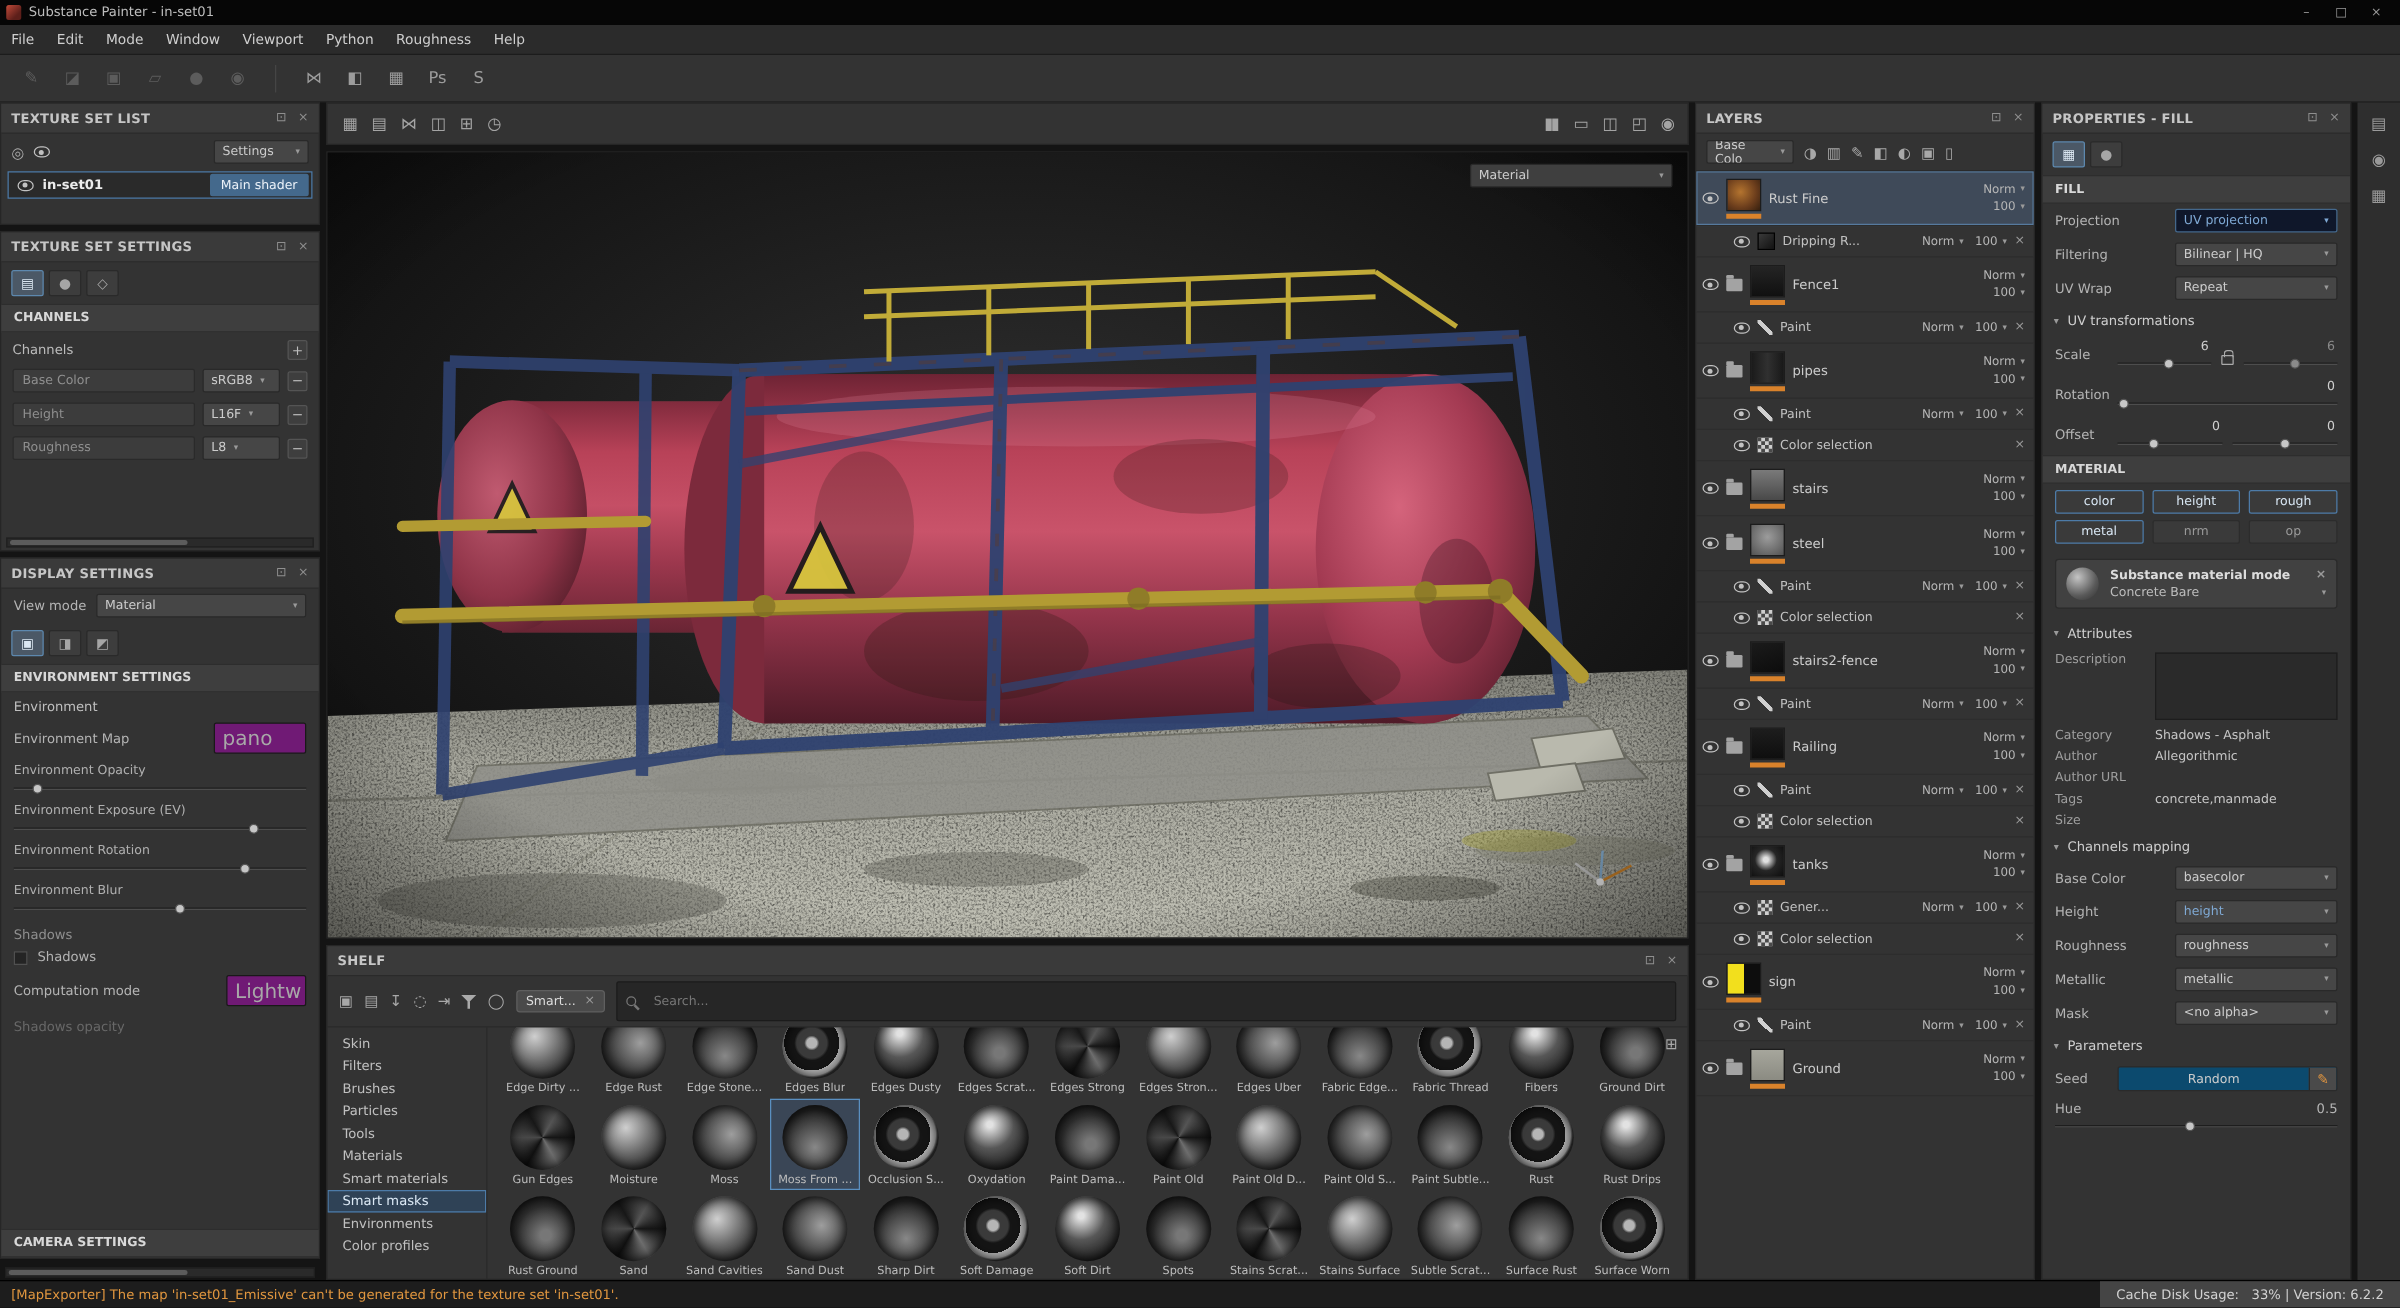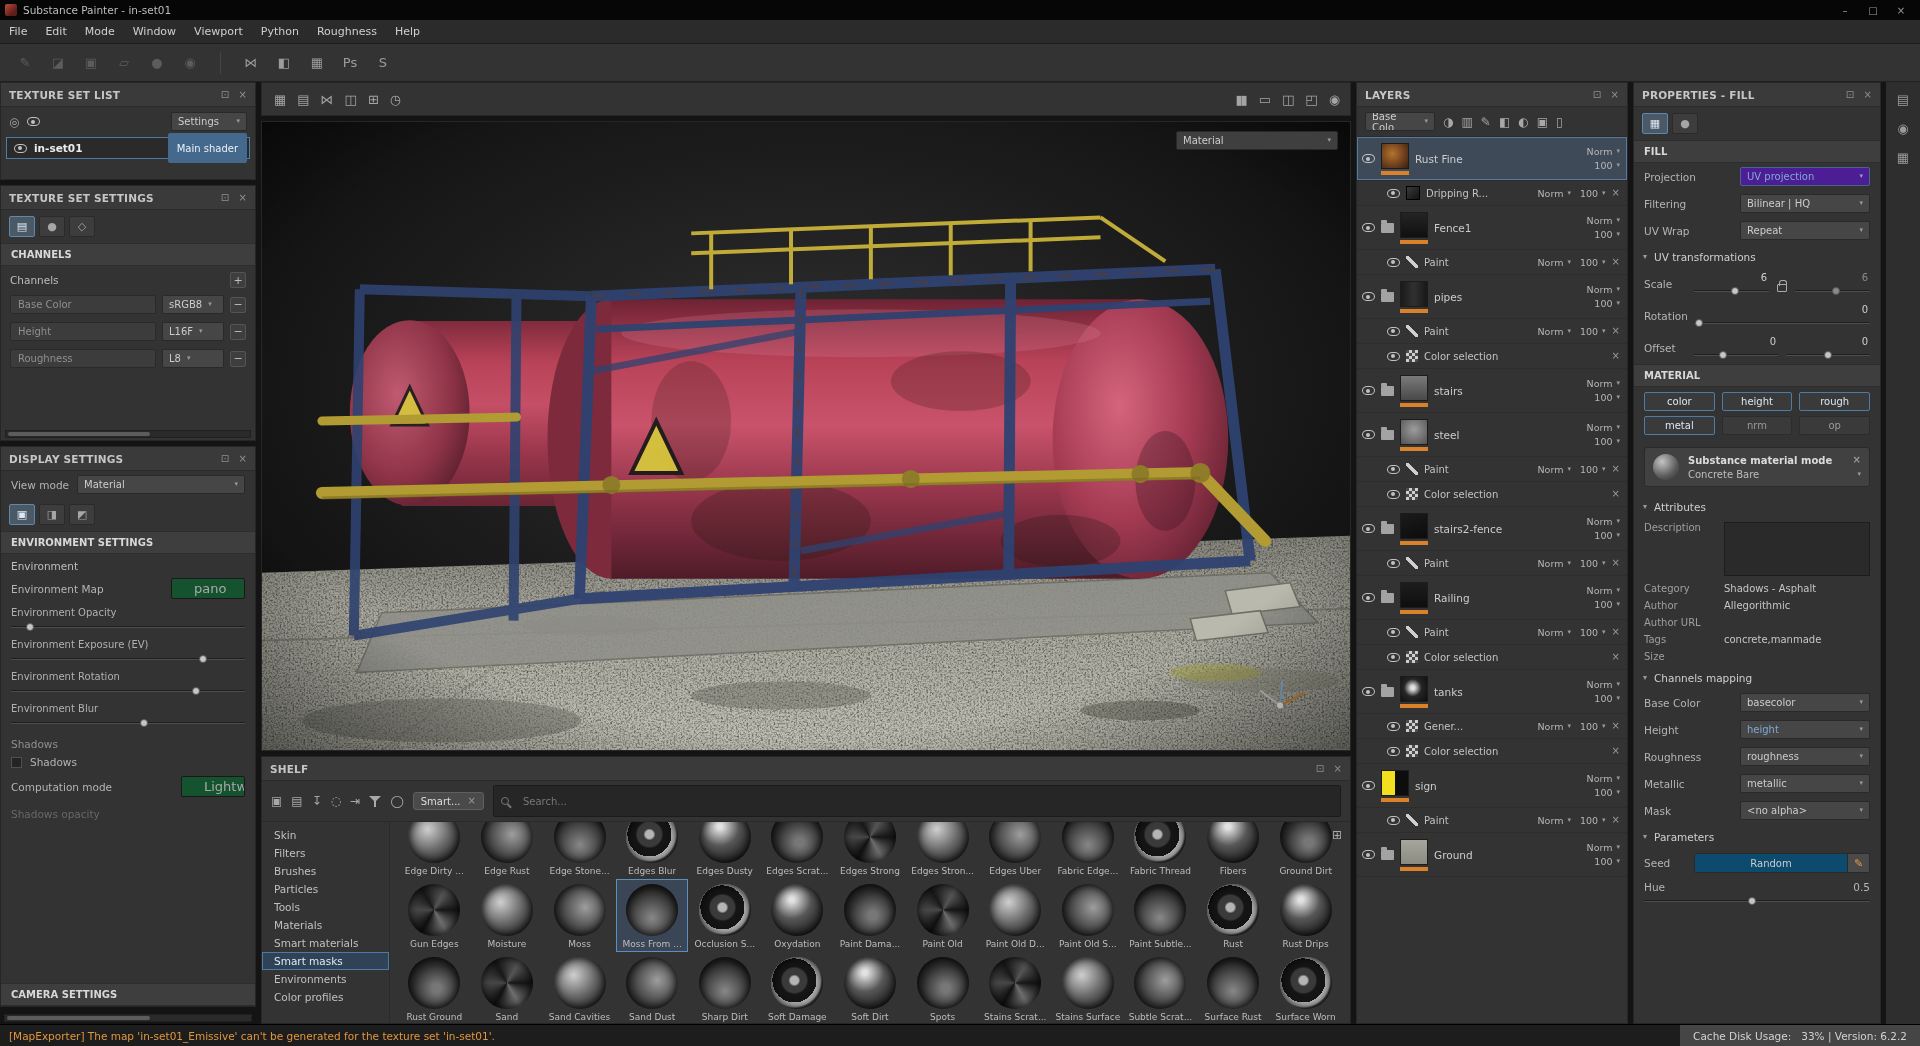--- a/index.html
+++ b/index.html
@@ -33,21 +33,21 @@
 .phead{height:24px;background:#3a3a3a;border-bottom:1px solid #2a2a2a;display:flex;align-items:center;padding:0 8px;
   font-size:10.5px;font-weight:bold;color:#c6c6c6;letter-spacing:.2px;flex:none}
 .phead .sp{margin-left:auto;display:flex;gap:9px;color:#8f8f8f;font-weight:normal;font-size:10px}
 .strip{background:#3e3e3e;border-top:1px solid #2d2d2d;border-bottom:1px solid #2d2d2d;padding:5px 10px;
   font-size:10px;font-weight:bold;color:#d8d8d8;flex:none}
 
 
 .drop{background:#464646;border:1px solid #292929;border-radius:2px;color:#ccc;font-size:10px;
   padding:2px 6px;display:inline-flex;align-items:center;gap:6px;height:19px}
 .caret{color:#9a9a9a;font-size:7px;line-height:1}
-.field{background:#14532d;border:1px solid #191919;color:#a8a8a8;font-size:13px;padding:2px 22px;border-radius:2px;
+.field{background:#701a75;border:1px solid #191919;color:#a8a8a8;font-size:16px;padding:2px 6px;border-radius:2px;
   overflow:hidden;white-space:nowrap}
 .slider{position:relative;height:10px}
 .slider .track{position:absolute;left:0;right:0;top:4px;height:2px;background:#1e1e1e;border-bottom:1px solid #4d4d4d}
 .slider .knob{position:absolute;top:1px;width:8px;height:8px;border-radius:50%;background:#c6c6c6;border:1px solid #555}
 .cb{width:11px;height:11px;background:#242424;border:1px solid #505050;flex:none}
 .plusbtn,.minusbtn{width:16px;height:16px;border:1px solid #545454;background:#3e3e3e;border-radius:2px;
   display:flex;align-items:center;justify-content:center;color:#bdbdbd;font-size:11px;flex:none}
 
 
 .i-eye{display:inline-block;width:13px;height:9px;border:1px solid #c2c2c2;border-radius:50%/60%;position:relative;flex:none}
@@ -68,21 +68,21 @@
 .i-funnel::before{content:"";position:absolute;top:0;left:0;border-left:6px solid transparent;border-right:6px solid transparent;border-top:6px solid #aaa}
 .i-funnel::after{content:"";position:absolute;top:5px;left:5px;width:2px;height:6px;background:#aaa}
 
 
 .tsl{height:98px;flex:none}
 .tsl-tools{display:flex;align-items:center;gap:8px;padding:5px 8px}
 .tsl-tools .drop{margin-left:auto;min-width:76px;justify-content:space-between}
 .tsl-row{margin:1px 5px;height:22px;display:flex;align-items:center;gap:7px;background:#2a2a2a;
   border:1px solid #4d7ba8;padding:0 2px 0 7px;font-size:10.5px}
 .tsl-row .name{font-weight:bold;color:#ececec}
-.tsl-badge{margin-left:auto;background:#44698c;color:#eaf1f8;font-size:10px;padding:2px 9px;border-radius:2px;height:30px;display:flex;align-items:center}
+.tsl-badge{margin-left:auto;background:#44698c;color:#eaf1f8;font-size:10px;padding:2px 9px;border-radius:2px;height:18px;display:flex;align-items:center}
 
 
 .tss{height:256px;flex:none}
 .ptabs{display:flex;gap:4px;padding:6px 8px}
 .tabicon{width:26px;height:21px;background:#3d3d3d;border:1px solid #2a2a2a;display:flex;align-items:center;justify-content:center;
   color:#a6a6a6;font-size:11px;border-radius:2px}
 .tabicon.f-active{background:#4b5866;border-color:#5d88ae;color:#dbe7f2}
 .chan-head{display:flex;align-items:center;padding:6px 9px 3px;font-size:10.5px;color:#bcbcbc}
 .chan-head .plusbtn{margin-left:auto}
 .chan-row{display:flex;align-items:center;gap:6px;padding:4px 9px}
@@ -162,21 +162,21 @@
 .img.v-steel{background:radial-gradient(circle at 50% 40%,#9c9c9c,#525252)}
 .img.v-fence2{background:linear-gradient(160deg,#1b1b1b,#0c0c0c)}
 .img.v-railing{background:linear-gradient(#1d1d1d,#0e0e0e)}
 .img.v-tanks{background:radial-gradient(circle at 45% 45%,#e0e0e0 10%,#262626 45%,#0c0c0c)}
 .img.v-sign{background:linear-gradient(90deg,#f2df1d 0 50%,#0d0d0d 50%)}
 .img.v-ground{background:linear-gradient(#a6a69c,#8b8b82)}
 
 
 .props-body{flex:1;display:flex;flex-direction:column;overflow:hidden}
 .pdrop{margin-left:auto;min-width:130px;max-width:130px;justify-content:space-between}
-.blue-field{color:#7fa9d4;border-color:#44688c;background:#4c1d95}
+.blue-field{color:#7fa9d4;border-color:#44688c;background:#0f172a}
 .blue-field .caret{color:#7fa9d4}
 .coll{display:flex;align-items:center;gap:7px;padding:7px 9px 5px;font-size:10.5px;color:#cfcfcf}
 .coll .caret{font-size:8px}
 .w42{width:42px;flex:none}
 .half{flex:1;display:flex;flex-direction:column;gap:3px;min-width:0}
 .half .val{text-align:right;font-size:10px;color:#cfcfcf;padding-right:2px}
 .half.dim2 .val{color:#8a8a8a}
 .half.dim2 .knob{background:#8a8a8a}
 .chan-grid{display:grid;grid-template-columns:repeat(3,1fr);gap:5px 7px;padding:5px 10px}
 .chanbtn{text-align:center;font-size:10px;padding:3px 0;border:1px solid #2c2c2c;color:#999;background:#3a3a3a;border-radius:2px}

